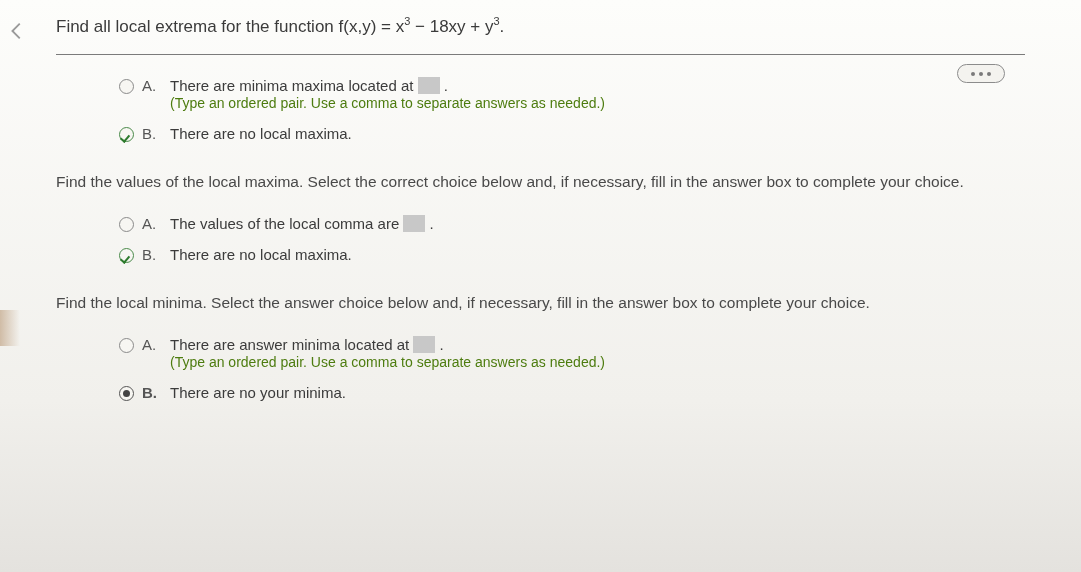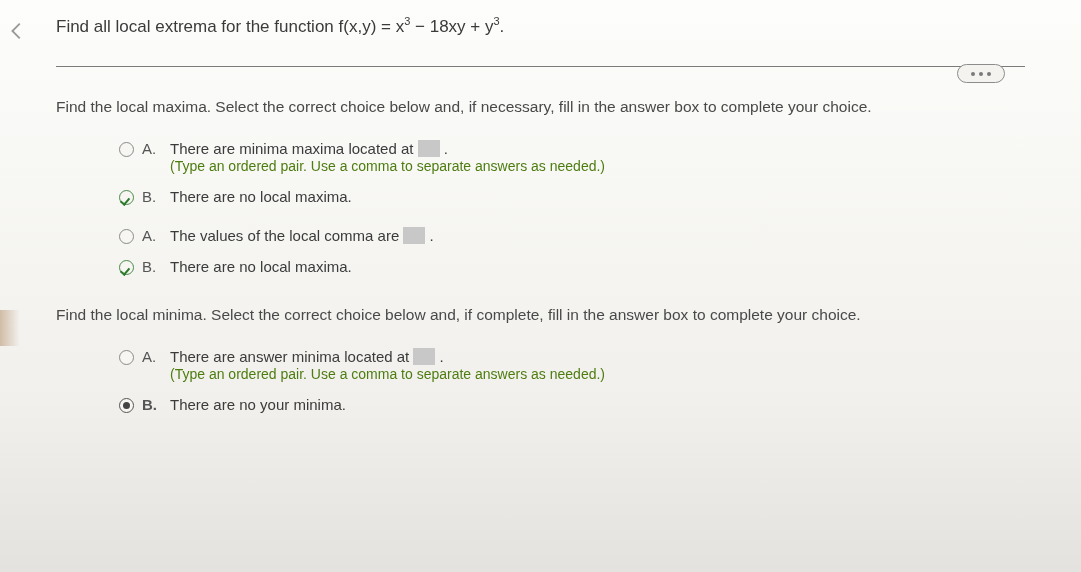--- a/index.html
+++ b/index.html
@@ -1,18 +1,18 @@
 <!DOCTYPE html>
 <html><head>
 <meta charset="utf-8">
 <style>
 html,body{margin:0;padding:0;width:1081px;height:572px;background:linear-gradient(180deg,#fdfdfb 0%,#f1f0ec 70%,#e4e2de 100%);font-family:Arial,Helvetica,sans-serif;color:#3b3b3b;overflow:hidden}
 .page{position:relative;padding:14px 56px 0 56px}
 .back-arrow{position:absolute;left:6px;top:20px;color:#888}
-.question-head{font-size:17px;line-height:1.3;padding-bottom:28px;border-bottom:1px solid #7b7b7b}
+.question-head{font-size:17px;line-height:1.3;padding-bottom:16px;border-bottom:1px solid #7b7b7b}
 .question-head sup{font-size:11px}
 .pill{position:absolute;right:76px;top:64px;width:46px;height:17px;border:1px solid #8c8c8c;border-radius:10px;display:flex;align-items:center;justify-content:center;background:#f4f3ef}
 .pill span{width:4px;height:4px;background:#7a7a7a;border-radius:50%;margin:0 2px}
 .section{margin-top:30px;font-size:15.5px;line-height:1.35}
 .sub{color:#494949}
 .choices{margin-top:22px;margin-left:58px}
 .choice{display:flex;align-items:flex-start;margin-top:14px;font-size:15px}
 .choice .radio{flex:0 0 auto;margin-top:2px;margin-right:8px}
 .choice .letter{flex:0 0 28px;font-weight:400;color:#555}
 .choice .body{flex:1 1 auto}
@@ -42,55 +42,55 @@
  <div class="question-head">
   Find all local extrema for the function f(x,y) = x<sup>3</sup> − 18xy + y<sup>3</sup>.
  </div>
 
  <div class="pill">
       <span></span>
       <span></span>
       <span></span>
     </div>
 
- <div class="section sub">Find the local maxima. Select the correct choice below and, if necessary, fill in the answer box to complete your choice.</div>
  <div class="choices">
    <div class="choice">
      <input type="radio" class="radio empty" style="">
      <div class="letter">A.</div>
      <div class="body">
        <span>There are minima maxima located at</span>
        <span class="blank"></span> .<br>
        <span class="hint">(Type an ordered pair. Use a comma to separate answers as needed.)</span>
      </div>
    </div>
    <div class="choice">
      <input type="radio" class="radio checked-green" style="">
      <div class="letter">B.</div>
      <div class="body"><span>There are no local maxima.</span></div>
    </div>
  </div>
 
+ <div class="section sub">Find the values of the local maxima. Select the correct choice below and, if necessary, fill in the answer box to complete your choice.</div>
  <div class="choices">
    <div class="choice">
      <input type="radio" class="radio empty" style="">
      <div class="letter">A.</div>
      <div class="body">
        <span>The values of the local comma are</span>
        <span class="blank"></span> .<br>
      </div>
    </div>
    <div class="choice">
      <input type="radio" class="radio checked-green" style="">
      <div class="letter">B.</div>
      <div class="body"><span>There are no local maxima.</span></div>
    </div>
  </div>
 
- <div class="section sub">Find the local minima. Select the correct choice below and, if complete, fill in the answer box to complete your choice.</div>
+ <div class="section sub">Find the local minima. Select the answer choice below and, if necessary, fill in the answer box to complete your choice.</div>
  <div class="choices">
    <div class="choice">
      <input type="radio" class="radio empty" style="">
      <div class="letter">A.</div>
      <div class="body">
        <span>There are answer minima located at</span>
        <span class="blank"></span> .<br>
        <span class="hint">(Type an ordered pair. Use a comma to separate answers as needed.)</span>
      </div>
    </div>

